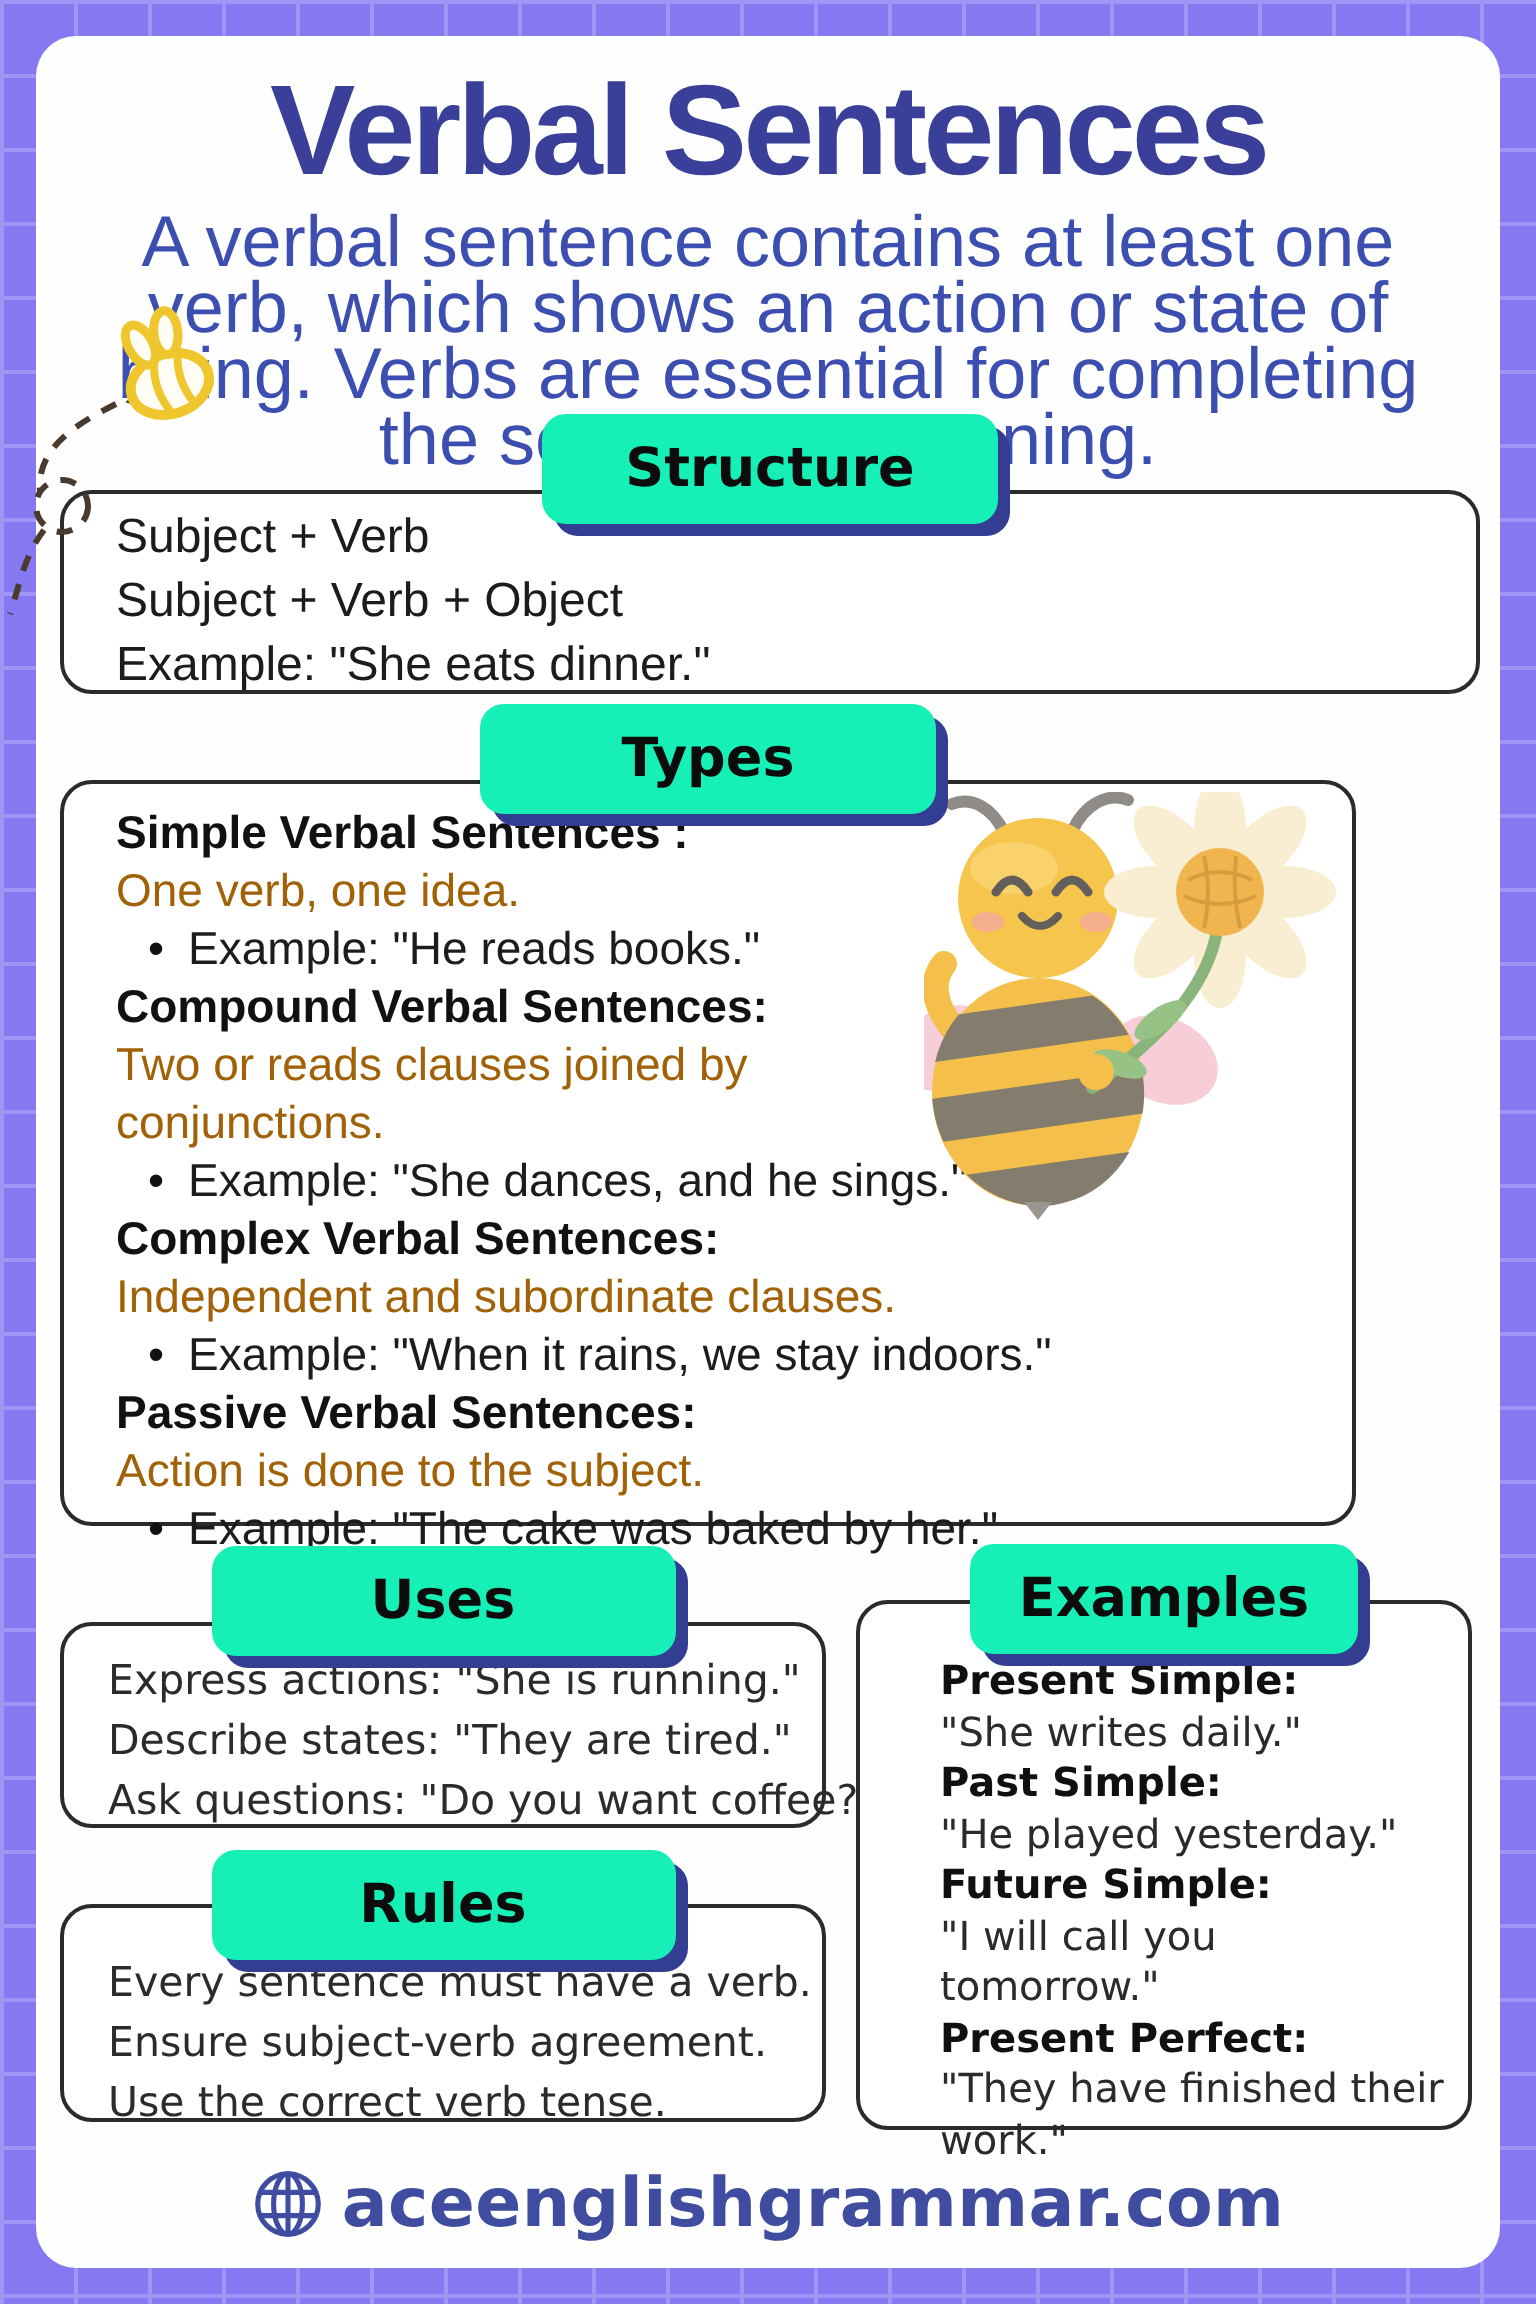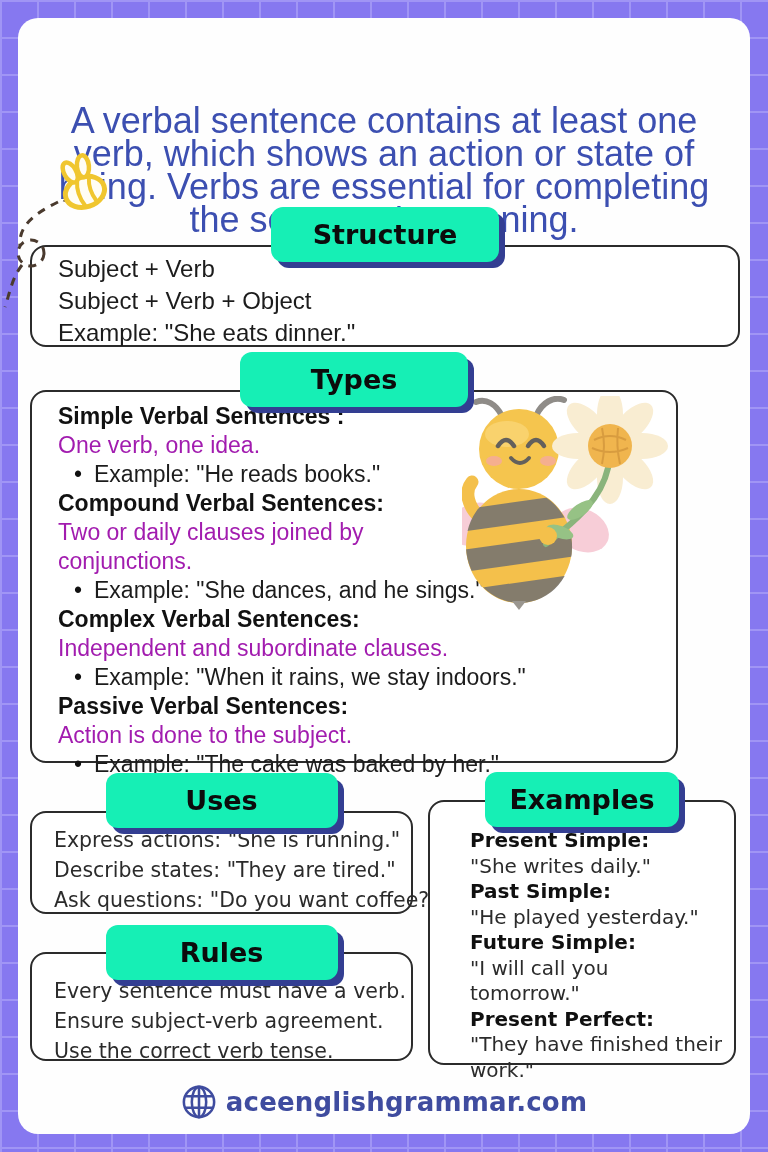--- a/index.html
+++ b/index.html
@@ -51,52 +51,53 @@
     border:2.5px solid #2b2b2b; border-radius:16px;
     box-sizing:border-box;
     z-index:1;
   }
   
   .box-structure{ top:38px; padding:6px 20px 0 26px; }
   .box-structure p{ margin:0; font-size:24px; line-height:32px; color:#1c1c1c; }
   
   .box-types{ top:38px; padding:10px 216px 0 26px; }
   .box-types .t-head{ margin:0; font-size:23px; line-height:29px; font-weight:bold; color:#111; }
-  .box-types .t-desc{ margin:0; font-size:23px; line-height:29px; color:#a21caf; }
+  .box-types .t-desc{ margin:0; font-size:23px; line-height:29px; color:#a16207; }
   .box-types .t-ex{ margin:0; padding-left:36px; position:relative; font-size:23px; line-height:29px; color:#1c1c1c; white-space:nowrap; }
   .box-types .t-ex::before{ content:"•"; position:absolute; left:16px; color:#111; }
   
   .box-uses{ top:38px; padding:12px 10px 0 22px; }
   .box-uses p, .box-rules p{
     margin:0; font-family:"DejaVu Sans", sans-serif;
     font-size:20.5px; line-height:30px; color:#2b2b2b; white-space:nowrap;
   }
   .box-rules{ top:27px; padding:22px 10px 0 22px; }
   
   .box-examples{ top:28px; padding:26px 10px 0 40px; }
   .box-examples p{ margin:0; font-family:"DejaVu Sans", sans-serif; font-size:20px; line-height:25.5px; color:#2b2b2b; }
   .box-examples .e-head{ font-weight:bold; color:#101010; }
   
   .footer{
     position:absolute; top:1062px; left:0; right:0; height:44px;
     display:flex; align-items:center; justify-content:center; gap:9px;
   }
   .footer-text{
     font-family:"DejaVu Sans", sans-serif;
-    font-size:26px; font-weight:600; color:#3f4c9f; letter-spacing:0.2px;
+    font-size:34px; font-weight:600; color:#3f4c9f; letter-spacing:0.2px;
   }
   .bee-doodle{ position:absolute; left:0px; top:150px; z-index:4; }
   .bee-illustration{ position:absolute; right:4px; top:4px; z-index:2; }
 </style>
 </head>
 <body>
 
 <div class="poster">
   <div class="card">
 
+    <h1 class="title">Verbal Sentences</h1>
     <p class="subtitle">A verbal sentence contains at least one verb, which shows an action or state of being. Verbs are essential for completing the sentence's meaning.</p>
 
     <section class="panel" style="left:12px; top:189px; width:710px; height:140px;">
       <div class="badge" style="width:228px;">
         <span>Structure</span>
       </div>
       <div class="panel-box box-structure">
         <p>Subject + Verb</p>
         <p>Subject + Verb + Object</p>
         <p>Example: "She eats dinner."</p>
@@ -107,21 +108,21 @@
       <div class="badge" style="width:228px;">
         <span>Types</span>
       </div>
       <div class="panel-box box-types">
 
         <p class="t-head">Simple Verbal Sentences :</p>
         <p class="t-desc">One verb, one idea.</p>
         <p class="t-ex">Example: "He reads books."</p>
 
         <p class="t-head">Compound Verbal Sentences:</p>
-        <p class="t-desc">Two or daily clauses joined by conjunctions.</p>
+        <p class="t-desc">Two or reads clauses joined by conjunctions.</p>
         <p class="t-ex">Example: "She dances, and he sings."</p>
 
         <p class="t-head">Complex Verbal Sentences:</p>
         <p class="t-desc">Independent and subordinate clauses.</p>
         <p class="t-ex">Example: "When it rains, we stay indoors."</p>
 
         <p class="t-head">Passive Verbal Sentences:</p>
         <p class="t-desc">Action is done to the subject.</p>
         <p class="t-ex">Example: "The cake was baked by her."</p>
 

